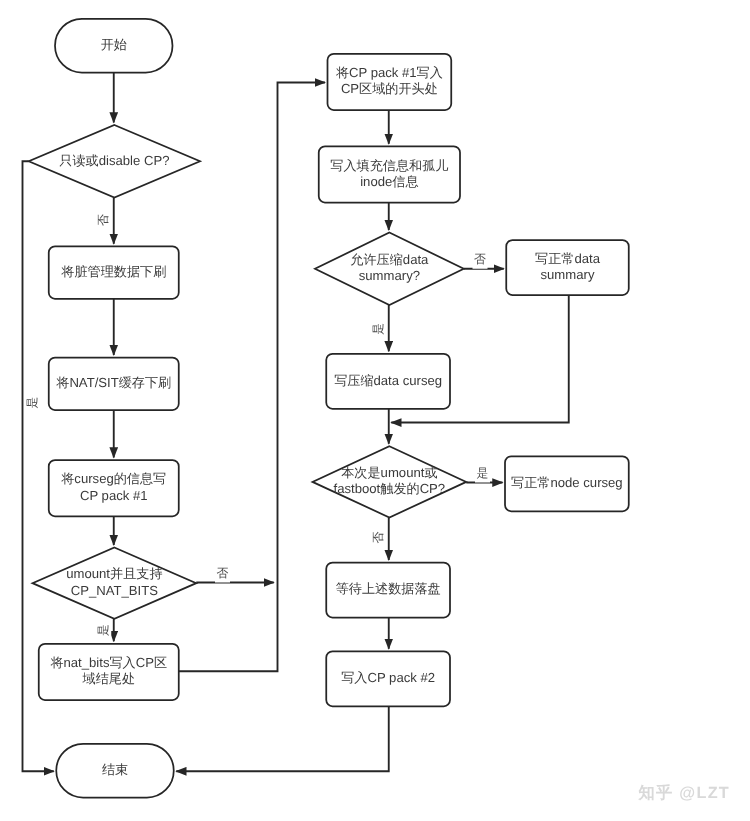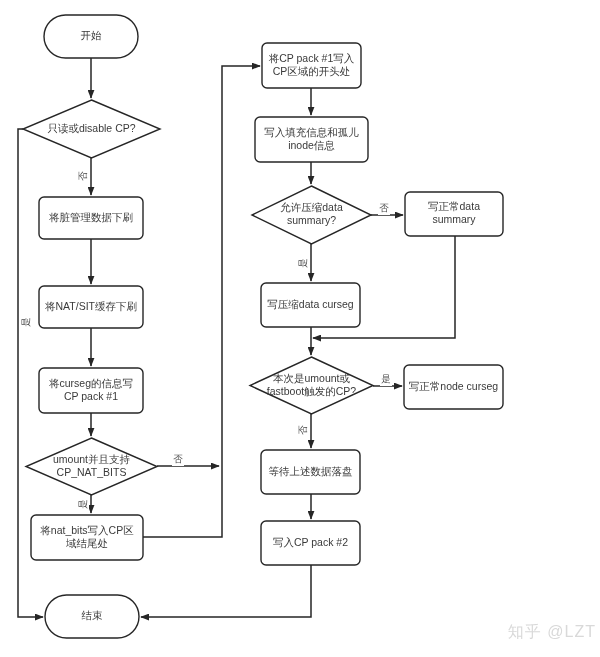--- a/index.html
+++ b/index.html
@@ -45,28 +45,29 @@
   }
   .edge-label {
     font-family: "Liberation Sans", "DejaVu Sans", sans-serif;
     font-size: 9.5px;
     fill: #4a4a4a;
     text-anchor: middle;
     dominant-baseline: middle;
   }
   .watermark {
     position: absolute;
-    right: 4px;
+    right: 16px;
     bottom: 14px;
     font-family: "Liberation Sans", "DejaVu Sans", sans-serif;
-    font-size: 16px;
+    font-size: 13px;
     color: #d9d9d9;
     letter-spacing: 1px;
     user-select: none;
     white-space: nowrap;
+    font-weight: bold;
   }
 </style>
 </head>
 <body>
 
 <div id="canvas">
   <svg id="flow" viewBox="0 0 600 657">
     <defs>
       <marker id="arrowhead" markerWidth="9" markerHeight="7" refX="8.2" refY="3.5" orient="auto" markerUnits="userSpaceOnUse">
         <path d="M0,0 L9,3.5 L0,7 z" fill="#262626"></path>

